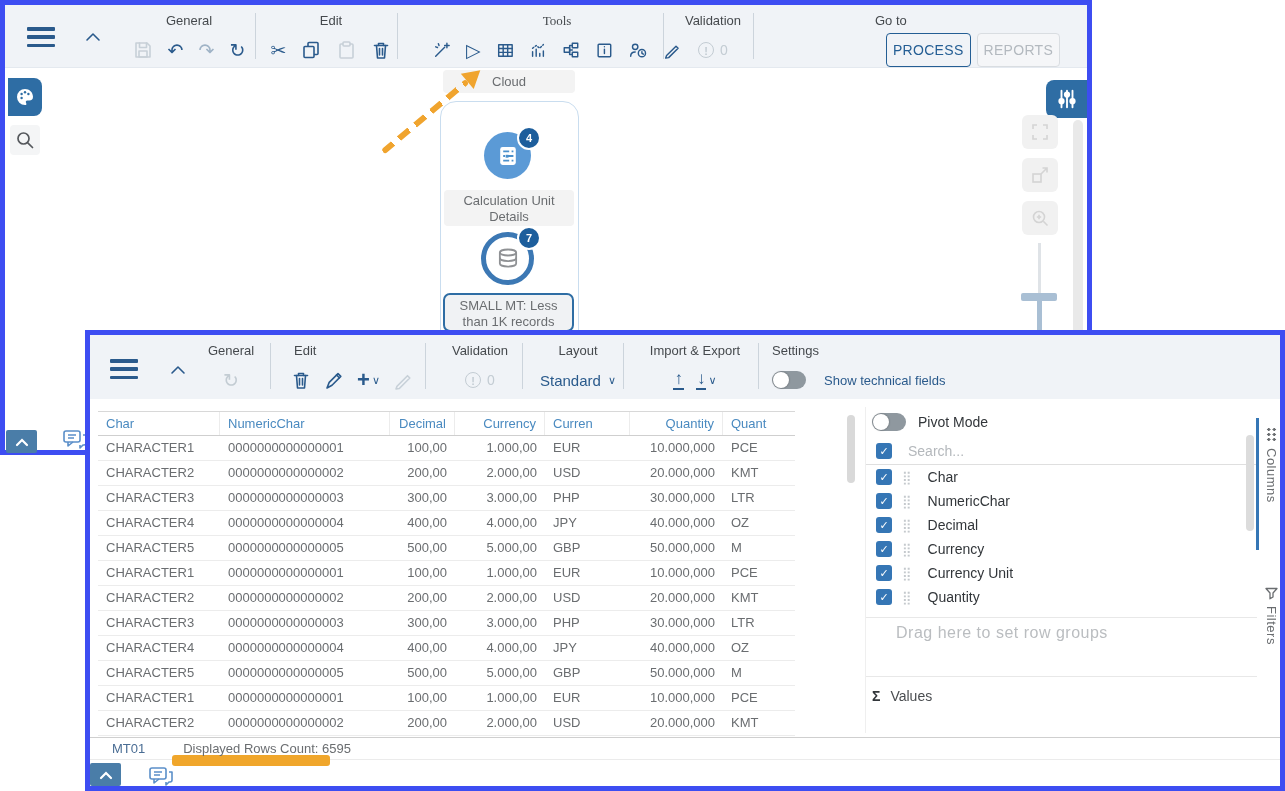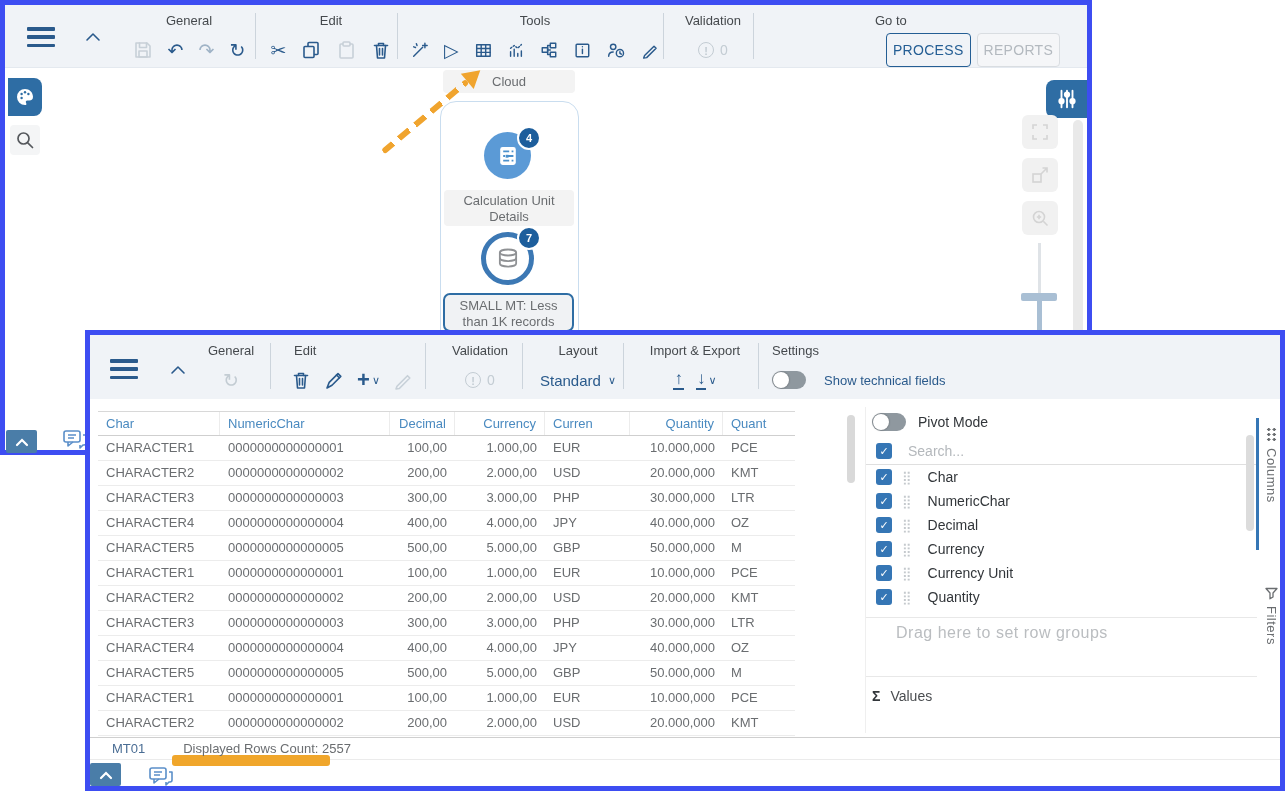--- a/index.html
+++ b/index.html
@@ -160,21 +160,21 @@
         <svg class="ico" width="20" height="20" viewBox="0 0 20 20">
           <path d="M3.5 5.5h13"></path>
             <path d="M7.5 5.5V3.5h5v2"></path>
             <path d="M5.5 5.5l1 12.5h7l1-12.5"></path>
             <path d="M8.5 8.5v6.5M11.5 8.5v6.5"></path>
           </svg>
       </div>
     </div>
     <div class="vdiv" style="left:392px;"></div>
 
-    <div class="sec" style="left:406px;width:248px;">
+    <div class="sec" style="left:428px;width:248px;font-family:Liberation Serif, serif;">
       <div class="sec-title">Tools</div>
       <div class="sec-icons">
         <svg class="ico" width="20" height="20" viewBox="0 0 20 20">
           <path d="M3 17L13 7"></path>
             <path d="M15.5 2.5v5M13 5h5"></path>
             <path d="M6 3l.7 2M3 6.5l2 .7"></path>
           </svg>
         <span class="tico">▷</span>
         <svg class="ico" width="21" height="21" viewBox="0 0 21 21">
           <rect x="3" y="4" width="15" height="13"></rect>
@@ -604,21 +604,21 @@
     <div class="vtab" style="top:188px;">
       <svg width="13" height="13" viewBox="0 0 13 13" stroke="#6a6d70" stroke-width="1.3" fill="none" stroke-linejoin="round">
         <path d="M1 1.5h11L8 6v4l-3 1.8V6z"></path>
         </svg>
       <span class="vtxt">Filters</span>
     </div>
   </div>
 
   <div id="w2-status">
     <span id="mt-tab">MT01</span>
-    <span id="rows-count">Displayed Rows Count: 2557</span>
+    <span id="rows-count">Displayed Rows Count: 6595</span>
   </div>
   <div id="orange-marker"></div>
 
   <div class="blue-chip" style="left:0;top:428px;width:31px;height:23px;border-radius:2px;">
     <svg width="16" height="12" viewBox="0 0 16 12" stroke="#fff" stroke-width="2.2" fill="none" stroke-linecap="round">
         <path d="M3 9l5-5 5 5"></path>
       </svg>
   </div>
   <svg style="position:absolute;left:58px;top:430px;" width="28" height="22" viewBox="0 0 28 22" stroke="#5b8fc9" stroke-width="1.6" fill="none" stroke-linejoin="round">
     <rect x="2" y="3" width="16" height="11" rx="2"></rect>

